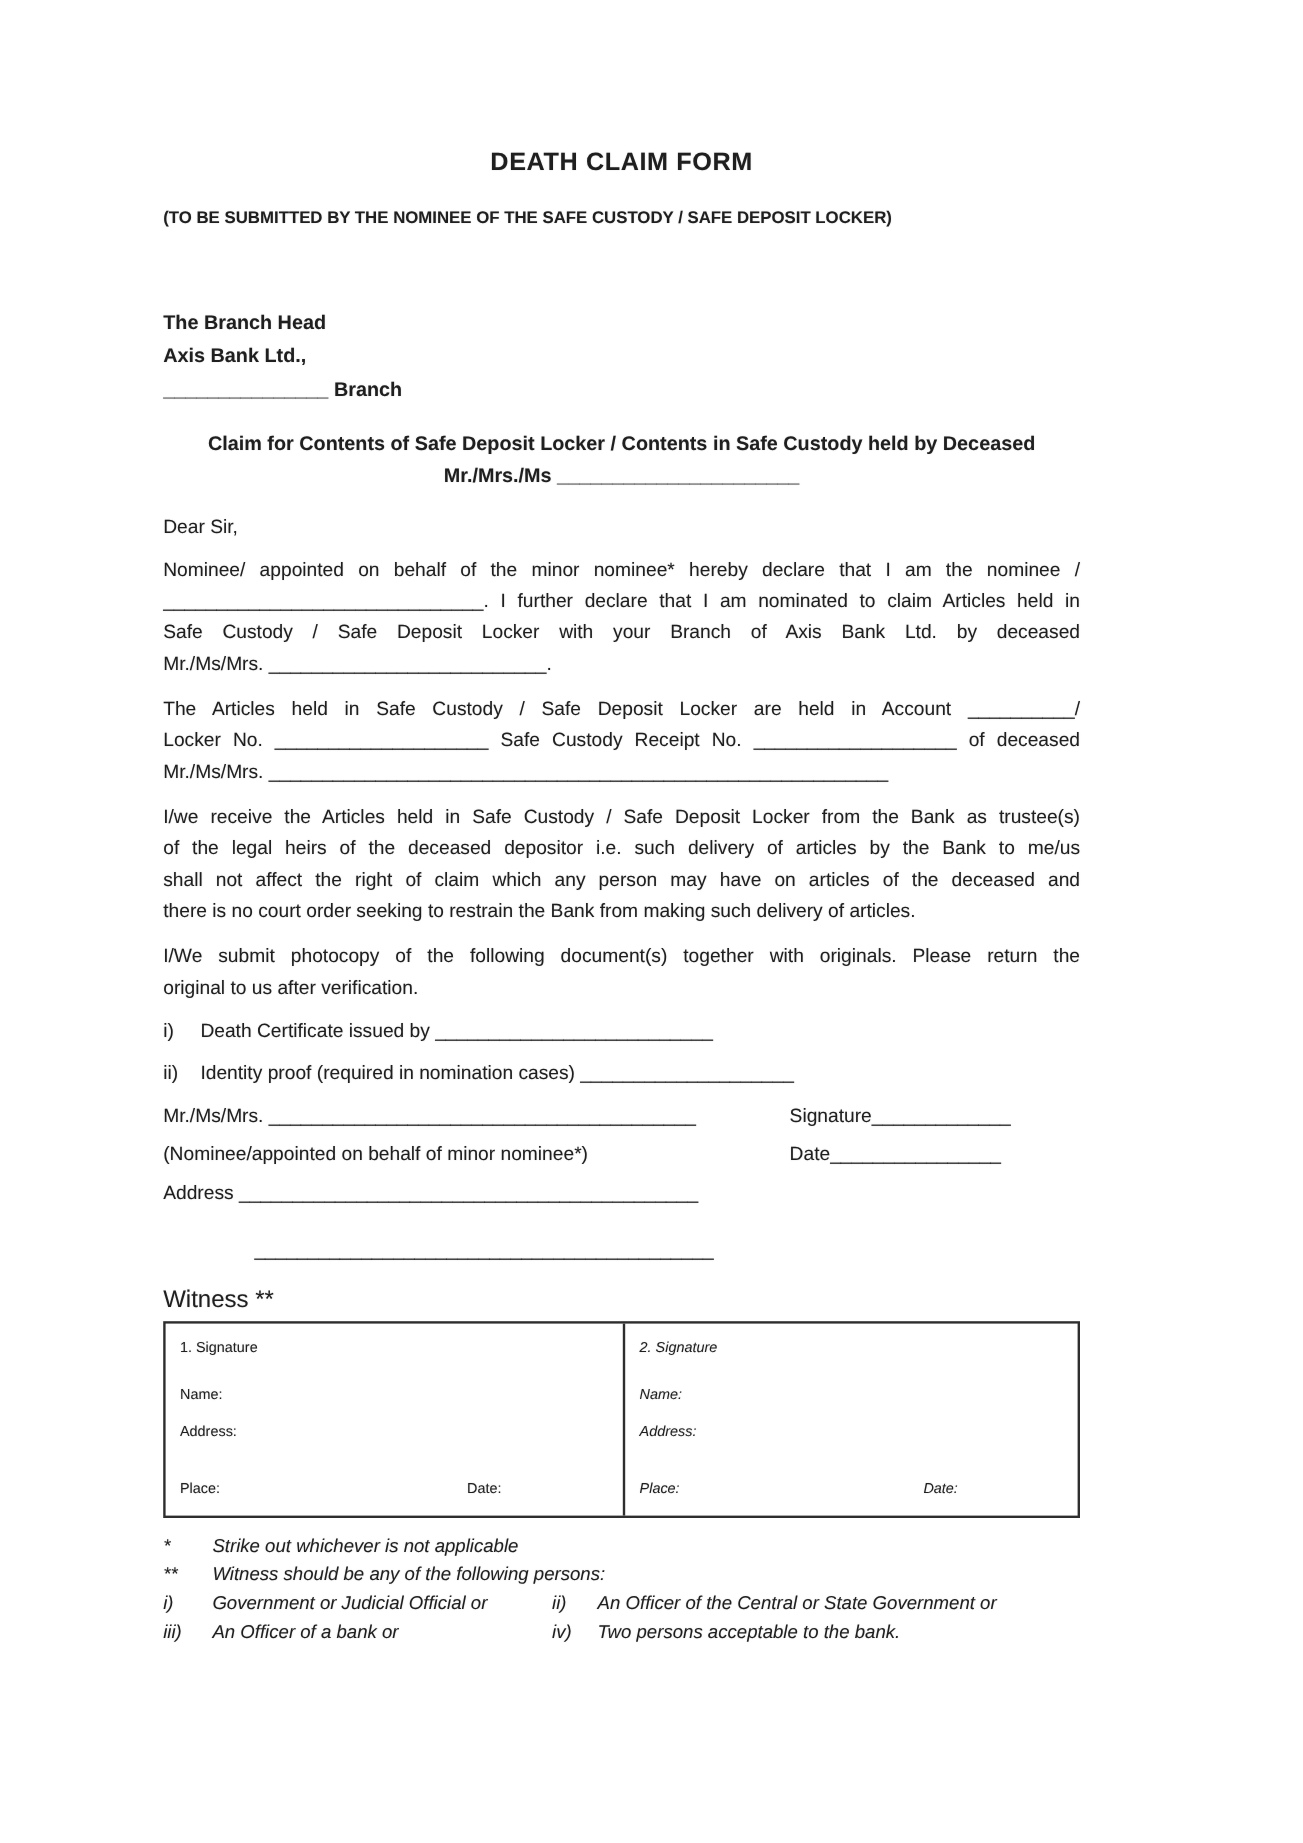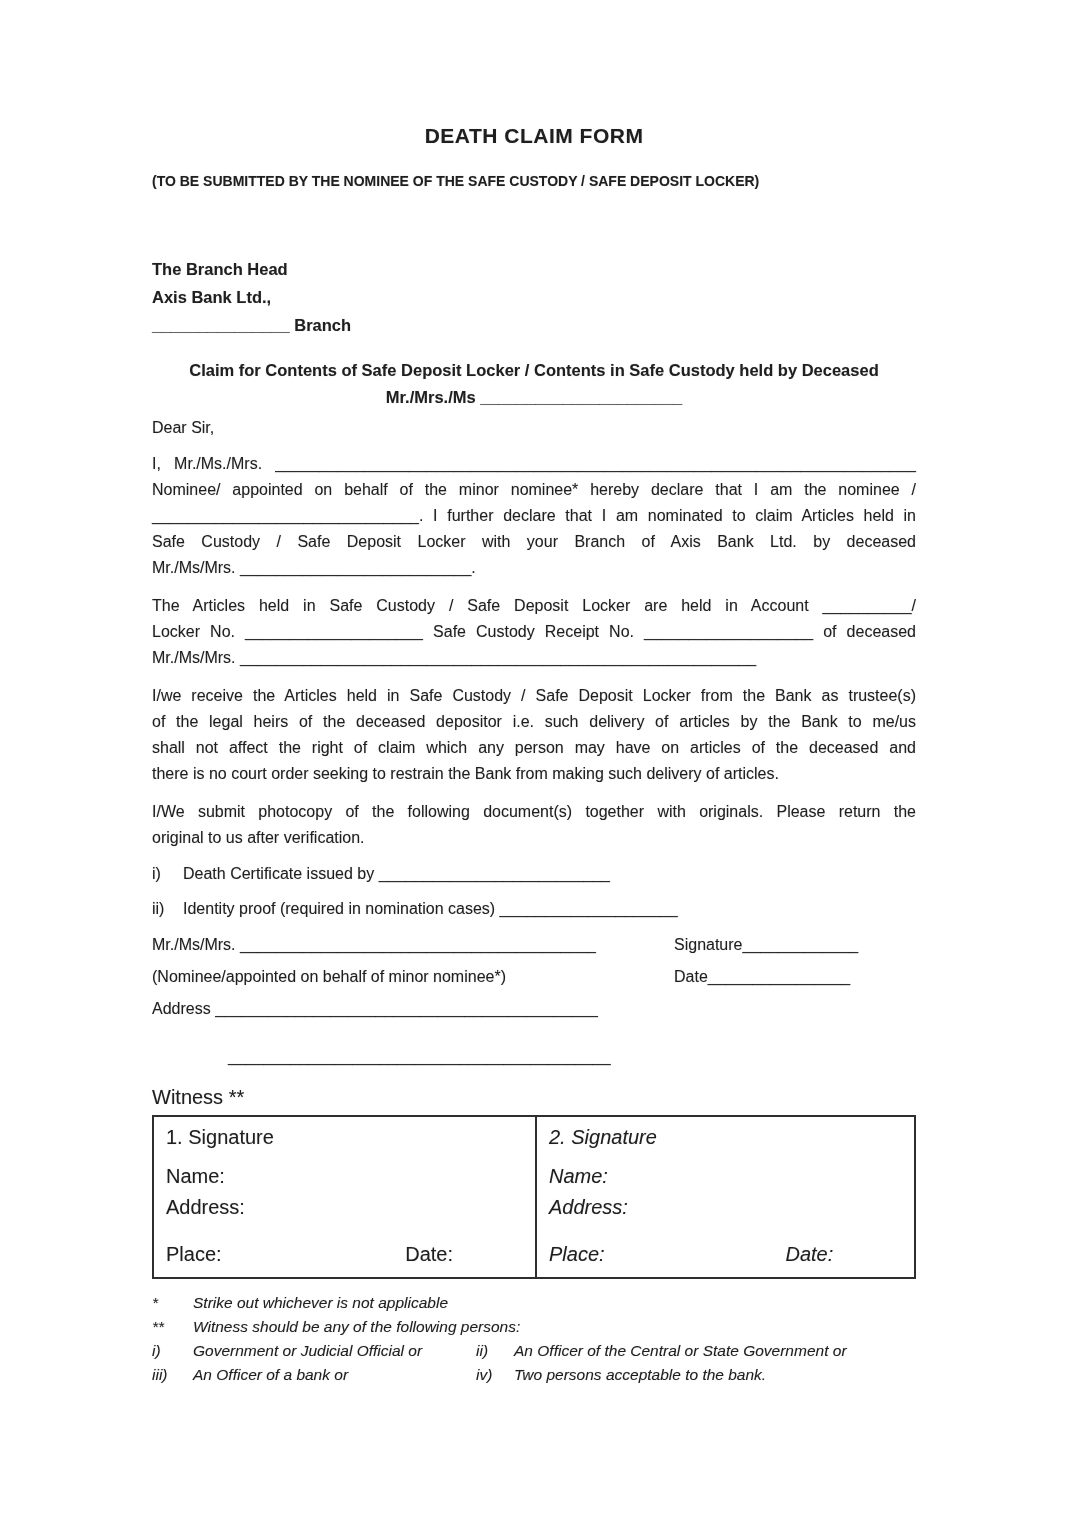--- a/index.html
+++ b/index.html
@@ -6,55 +6,55 @@
   .page{
     position:relative;
     width:1086px;height:1536px;
     background:#ffffff;
     margin:0 auto;
     font-family:"Liberation Sans","DejaVu Sans",sans-serif;
     color:#1f1f1f;
     text-shadow:0 0 1px rgba(70,70,70,.35);
     overflow:hidden;
   }
-  .content{position:absolute;left:152px;top:0;width:764px;}
+  .content{position:absolute;left:136px;top:0;width:764px;}
   .form-title{
     margin-top:124px;
     text-align:center;
     font-size:21px;font-weight:bold;letter-spacing:.5px;
   }
   .form-subtitle{
     margin-top:25px;
     text-align:left;
     font-size:14px;font-weight:bold;
   }
   .addressee{margin-top:66px;font-weight:bold;font-size:16.5px;line-height:28px;}
   .subject{margin-top:18px;font-weight:bold;font-size:16.5px;line-height:27px;text-align:center;}
-  .salutation{margin-top:4px;font-size:16px;line-height:26px;}
+  .salutation{margin-top:16px;font-size:16px;line-height:26px;}
   .para{font-size:16px;line-height:26px;}
   .para .line{min-height:26px;}
   .justify .line{text-align:justify;text-align-last:justify;}
   .justify .line:last-child{text-align:left;text-align-last:left;}
   .mt10{margin-top:10px;}
   .mt12{margin-top:12px;}
   .doc-list{margin-top:10px;font-size:16px;line-height:26px;}
   .doc-item{display:flex;margin-bottom:9px;}
   .doc-marker{width:31px;flex:0 0 31px;}
   .signatory{
     margin-top:10px;
     display:grid;grid-template-columns:522px 1fr;
     row-gap:6px;font-size:16px;line-height:26px;
   }
   .addr-line2{margin-top:16px;margin-left:76px;}
   .witness-label{margin-top:14px;font-size:20px;line-height:26px;}
   .witness-table{
     margin-top:5px;
     display:flex;
     border:2px solid #2e2e2e;
-    font-size:20px;line-height:25px;
+    font-size:12px;line-height:25px;
   }
   .witness-cell{padding:8px 12px 10px 12px;box-sizing:border-box;}
   .witness-cell.c1{width:383px;border-right:2px solid #2e2e2e;}
   .witness-cell.c2{flex:1;font-style:italic;}
   .w-sig{margin-bottom:14px;}
   .w-name{margin-bottom:6px;}
   .w-addr{margin-bottom:22px;}
   .w-pd{display:flex;}
   .w-place{width:67%;}
   .footnotes{margin-top:12px;font-size:15.5px;font-style:italic;line-height:24px;}
@@ -81,21 +81,20 @@
     </div>
 
     <div class="subject">
       <div>Claim for Contents of Safe Deposit Locker / Contents in Safe Custody held by Deceased</div>
       <div>Mr./Mrs./Ms ______________________</div>
     </div>
 
     <div class="salutation">Dear Sir,</div>
 
     <div class="para justify mt10">
-        <div class="line">I, Mr./Ms./Mrs. ________________________________________________________________________</div>
         <div class="line">Nominee/ appointed on behalf of the minor nominee* hereby declare that I am the nominee /</div>
         <div class="line">______________________________. I further declare that I am nominated to claim Articles held in</div>
         <div class="line">Safe Custody / Safe Deposit Locker with your Branch of Axis Bank Ltd. by deceased</div>
         <div class="line">Mr./Ms/Mrs. __________________________.</div>
       </div>
 
     <div class="para justify mt12">
         <div class="line">The Articles held in Safe Custody / Safe Deposit Locker are held in Account __________/</div>
         <div class="line">Locker No. ____________________ Safe Custody Receipt No. ___________________ of deceased</div>
         <div class="line">Mr./Ms/Mrs. __________________________________________________________</div>

